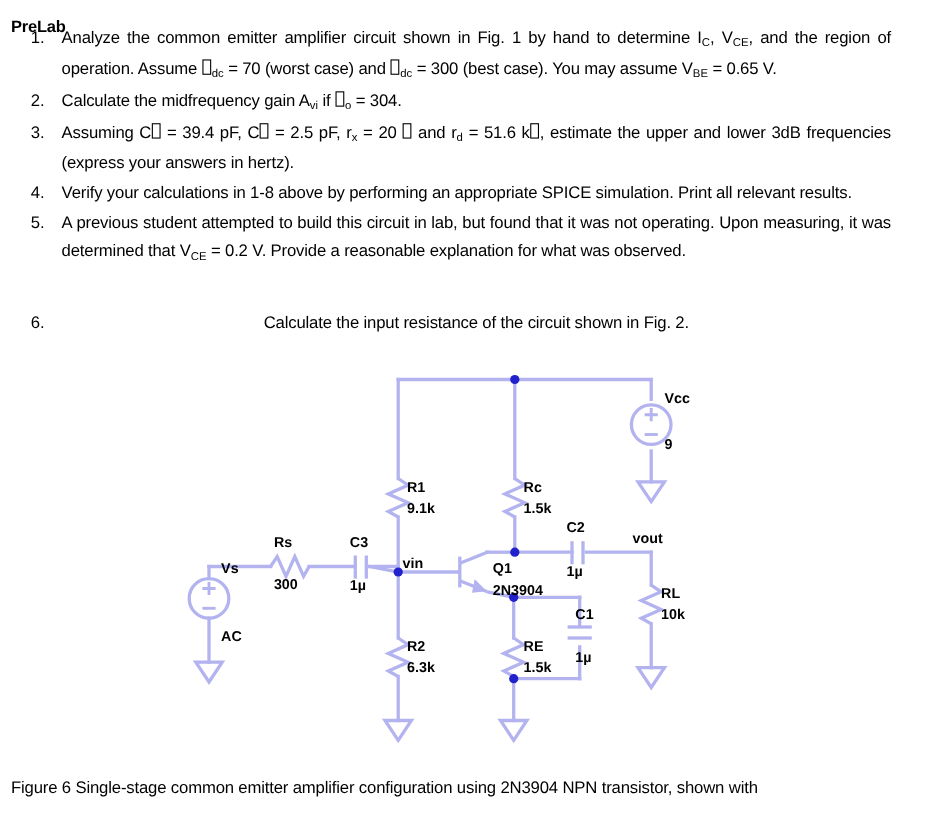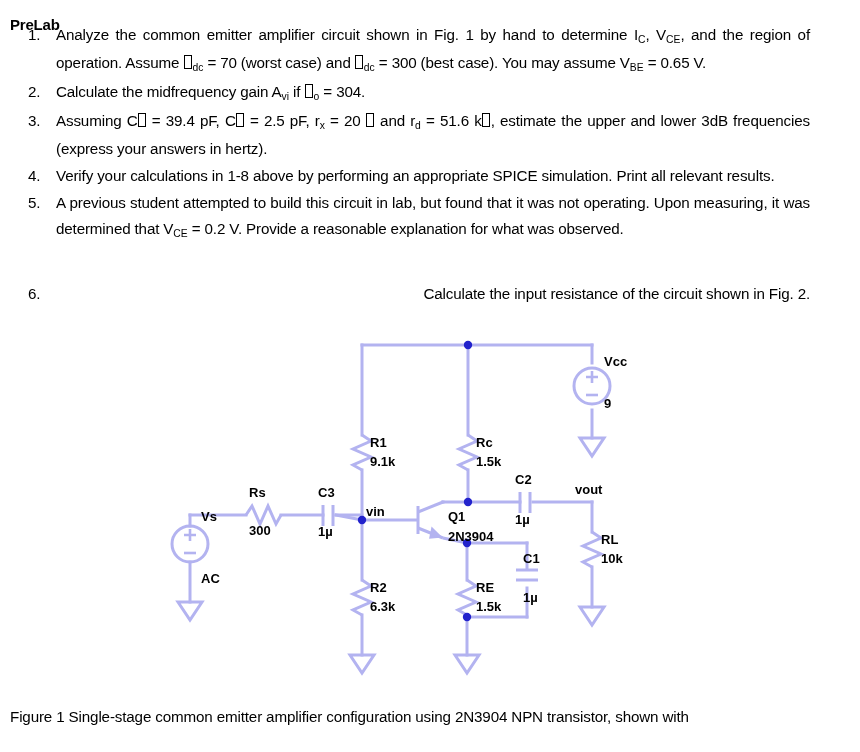--- a/index.html
+++ b/index.html
@@ -50,21 +50,21 @@
     top: 0;
     width: 22px;
     text-align: left;
     font-size: 15.2px;
   }
   .task-text {
     display: block;
     text-align: justify;
     text-justify: inter-word;
   }
-  .task-item.last .task-text { text-align: right; margin-top: 37px; }
+  .task-item.last .task-text { text-align: center; margin-top: 37px; }
 
   sub {
     font-size: 0.68em;
     vertical-align: baseline;
     position: relative;
     top: 0.32em;
     letter-spacing: 0;
   }
   .tofu {
     display: inline-block;
@@ -282,14 +282,14 @@
     <text x="604" y="36">Vcc</text>
     <text x="604" y="78">9</text>
 
     <text x="366" y="186">vin</text>
     <text x="575" y="164">vout</text>
   </g>
 </svg>
 </div>
 
 <div class="figure-caption">
-  <span>Figure 1  Single-stage common emitter amplifier configuration using 2N3904 NPN transistor, shown with</span>
+  <span>Figure 6  Single-stage common emitter amplifier configuration using 2N3904 NPN transistor, shown with</span>
 </div>
 
 </body></html>

